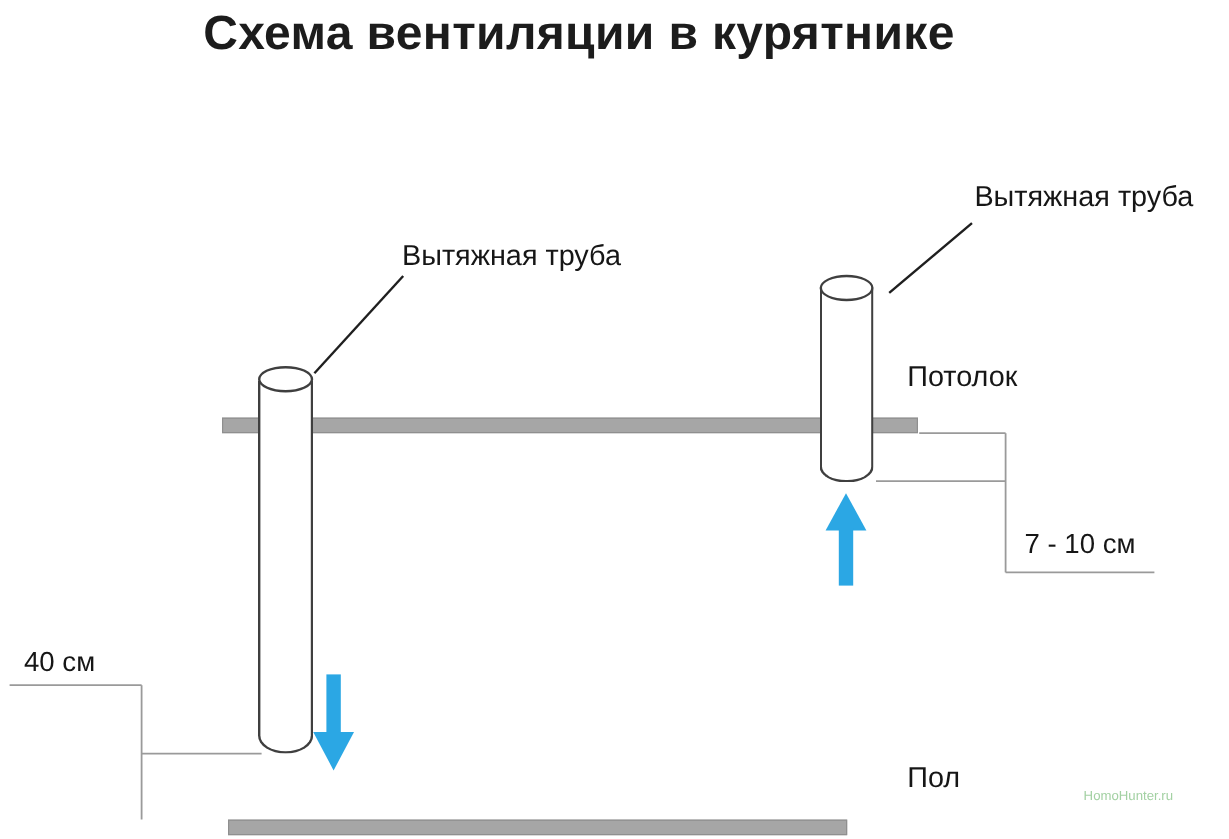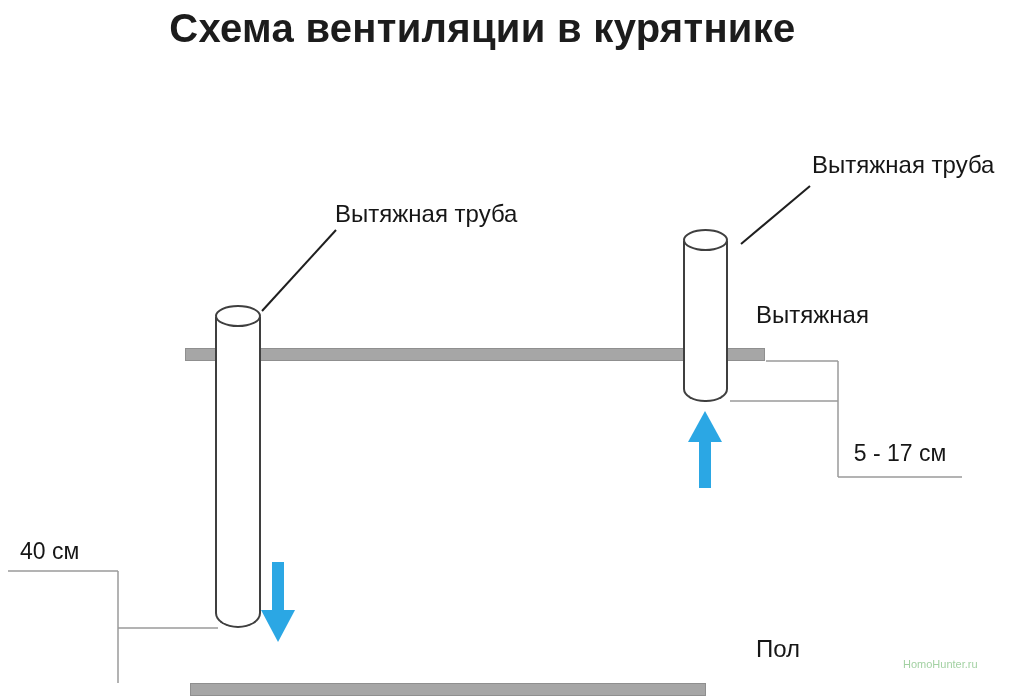--- a/index.html
+++ b/index.html
@@ -130,21 +130,21 @@
   </svg>
 
   <div class="pipe-body pipe-supply-body"></div>
   <div class="pipe-cap pipe-supply-cap"></div>
 
   <div class="pipe-body pipe-exhaust-body"></div>
   <div class="pipe-cap pipe-exhaust-cap"></div>
 
   <div class="label label-supply">Вытяжная труба</div>
   <div class="label label-exhaust">Вытяжная труба</div>
-  <div class="label label-ceiling">Вытяжная</div>
+  <div class="label label-ceiling">Потолок</div>
   <div class="label label-floor">Пол</div>
 
-  <div class="dim dim-right">5 - 17 см</div>
+  <div class="dim dim-right">7 - 10 см</div>
   <div class="dim dim-left">40 см</div>
 
   <div class="watermark">HomoHunter.ru</div>
 
 </div>
 
 </body></html>

